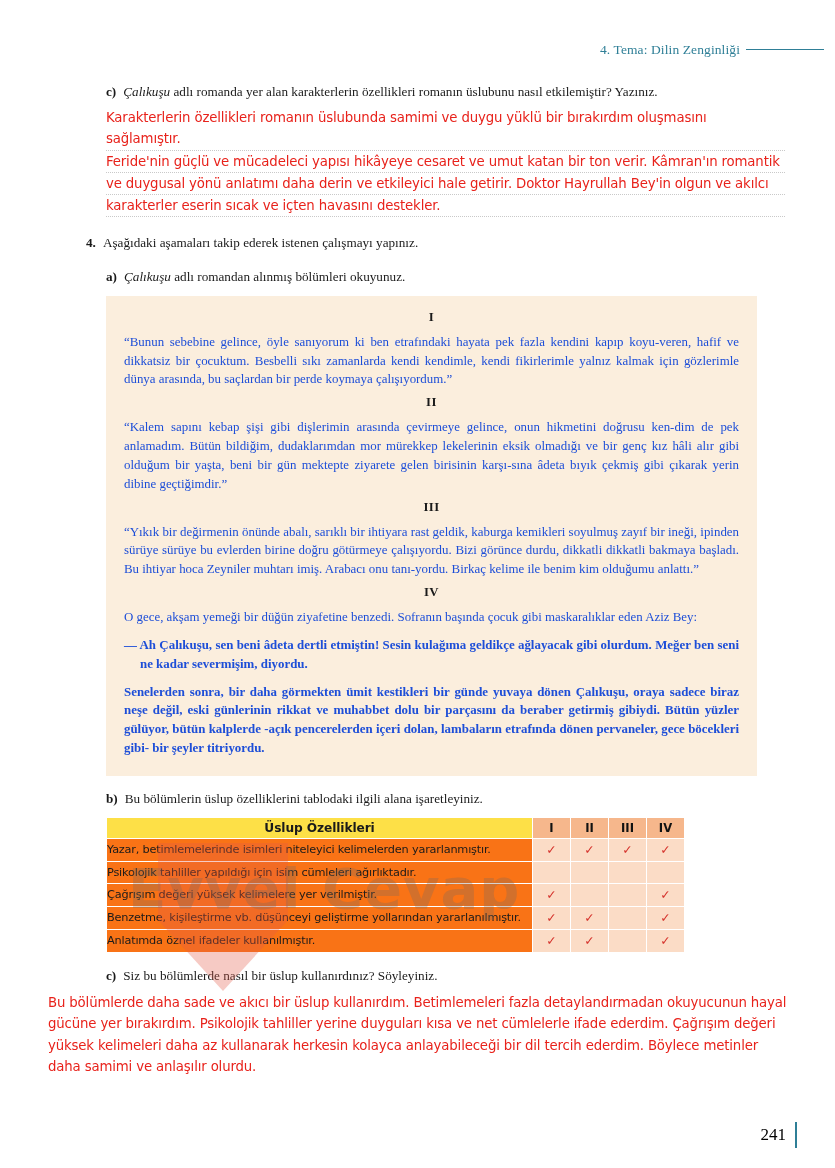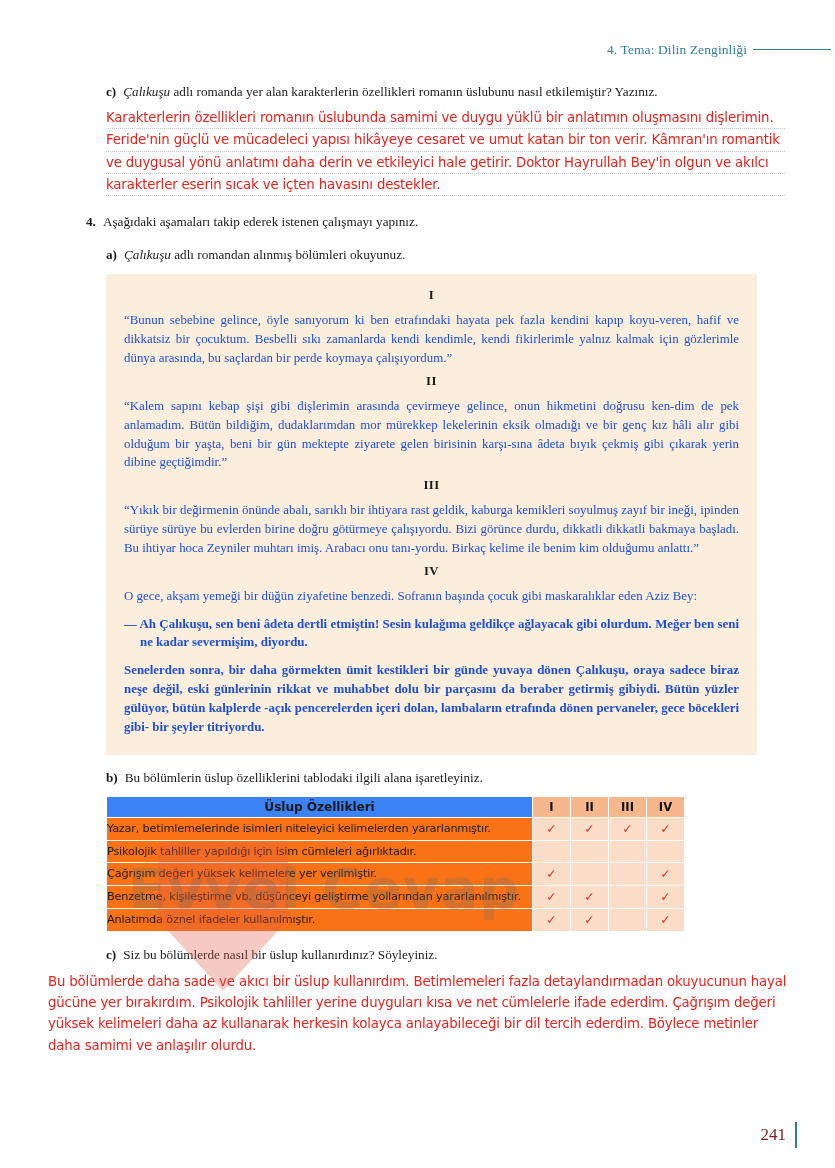--- a/index.html
+++ b/index.html
@@ -18,21 +18,21 @@
   .page-header {
     position: absolute;
     top: 42px; right: 0; left: 0;
     height: 24px;
   }
   .header-inner {
     display: flex;
     align-items: center;
     justify-content: flex-end;
     gap: 6px;
-    padding-right: 4px;
+    padding-right: 11px;
   }
   .header-title {
     font-family: "Liberation Serif", serif;
     font-size: 13.5px;
     color: #2f7f97;
     letter-spacing: 0.1px;
     white-space: nowrap;
   }
   .header-rule {
     width: 78px;
@@ -138,21 +138,21 @@
     border-collapse: collapse;
     width: 100%;
     table-layout: fixed;
     font-family: "DejaVu Sans", sans-serif;
   }
   table.uslup th, table.uslup td {
     border: 1px solid #ffffff;
     padding: 0;
   }
   .th-main {
-    background: #3b82f6;
+    background: #fde047;
     color: #1a1a1a;
     font-size: 12.2px;
     font-weight: bold;
     text-align: center;
     height: 21px;
     letter-spacing: -0.1px;
   }
   .th-roman {
     background: #f6b78c;
     color: #111111;
@@ -220,21 +220,21 @@
     position: absolute;
     right: 38px;
     bottom: 20px;
     display: flex;
     align-items: center;
     gap: 9px;
   }
   .page-num {
     font-family: "Liberation Serif", serif;
     font-size: 17px;
-    color: #7f1d1d;
+    color: #000000;
   }
   .footer-rule {
     width: 2px; height: 26px;
     background: #2f7f97;
   }
 </style>
 </head>
 <body>
 
 <div class="page-header">
@@ -245,21 +245,21 @@
 </div>
 
 <div class="content">
 
   <div class="q-line lvl-c">
     <span class="q-marker">c)</span>
     <span class="q-text"><span class="ital">Çalıkuşu</span><span> adlı romanda yer alan karakterlerin özellikleri romanın üslubunu nasıl etkilemiştir? Yazınız.</span></span>
   </div>
 
   <div class="answer answer-top">
-    <div class="ans-line">Karakterlerin özellikleri romanın üslubunda samimi ve duygu yüklü bir anlatımın oluşmasını dişlerimin.</div>
+    <div class="ans-line">Karakterlerin özellikleri romanın üslubunda samimi ve duygu yüklü bir bırakırdım oluşmasını sağlamıştır.</div>
     <div class="ans-line">Feride'nin güçlü ve mücadeleci yapısı hikâyeye cesaret ve umut katan bir ton verir. Kâmran'ın romantik</div>
     <div class="ans-line">ve duygusal yönü anlatımı daha derin ve etkileyici hale getirir. Doktor Hayrullah Bey'in olgun ve akılcı</div>
     <div class="ans-line">karakterler eserin sıcak ve içten havasını destekler.</div>
   </div>
 
   <div class="q-line lvl-4">
     <span class="q-marker">4.</span>
     <span class="q-text">Aşağıdaki aşamaları takip ederek istenen çalışmayı yapınız.</span>
   </div>
 

